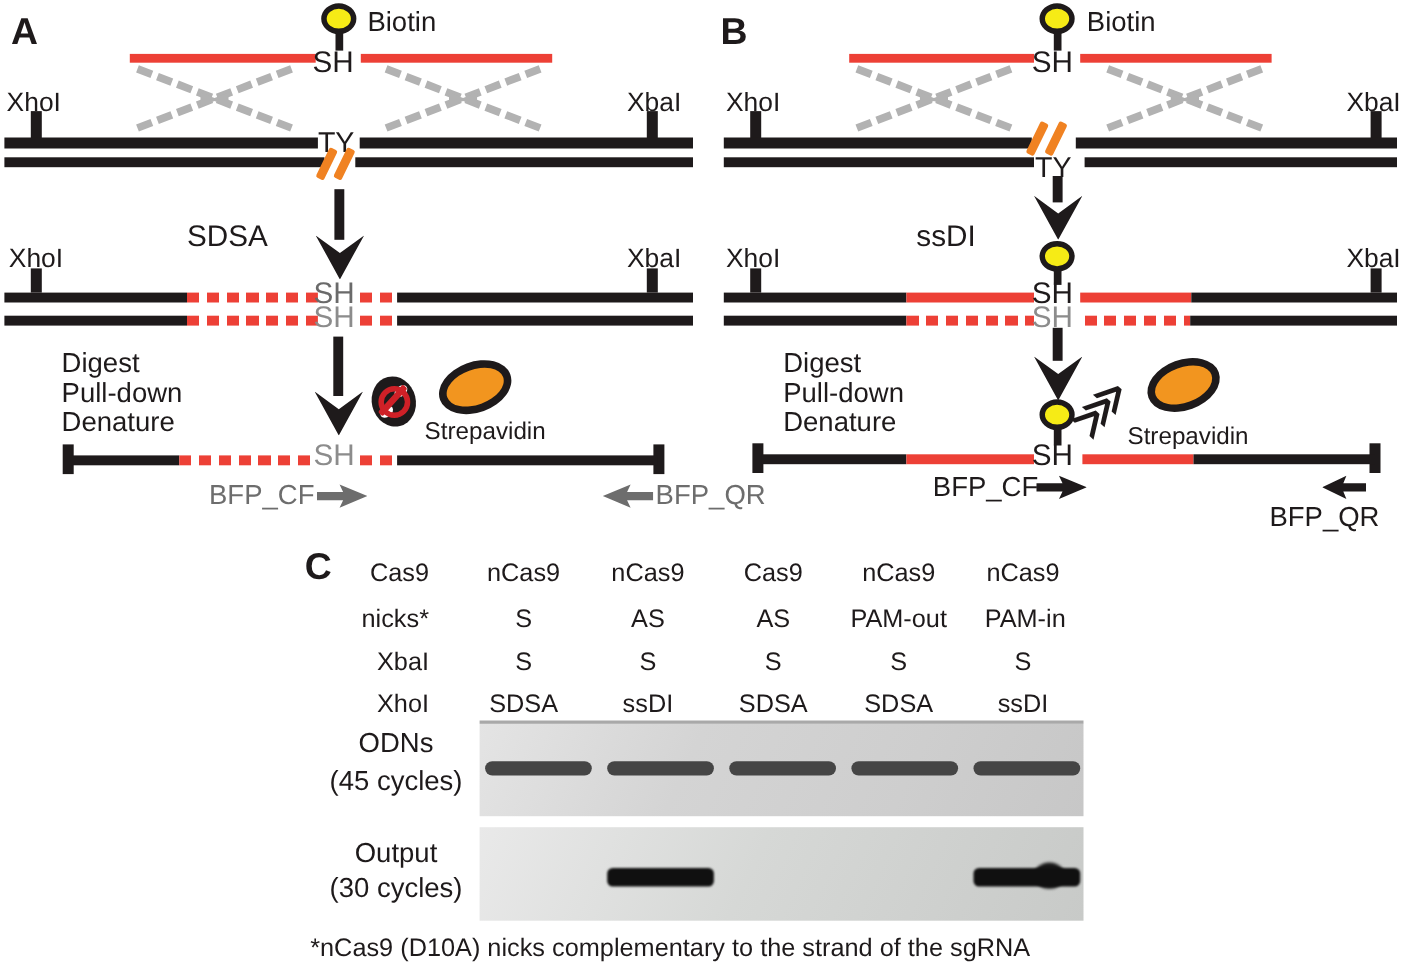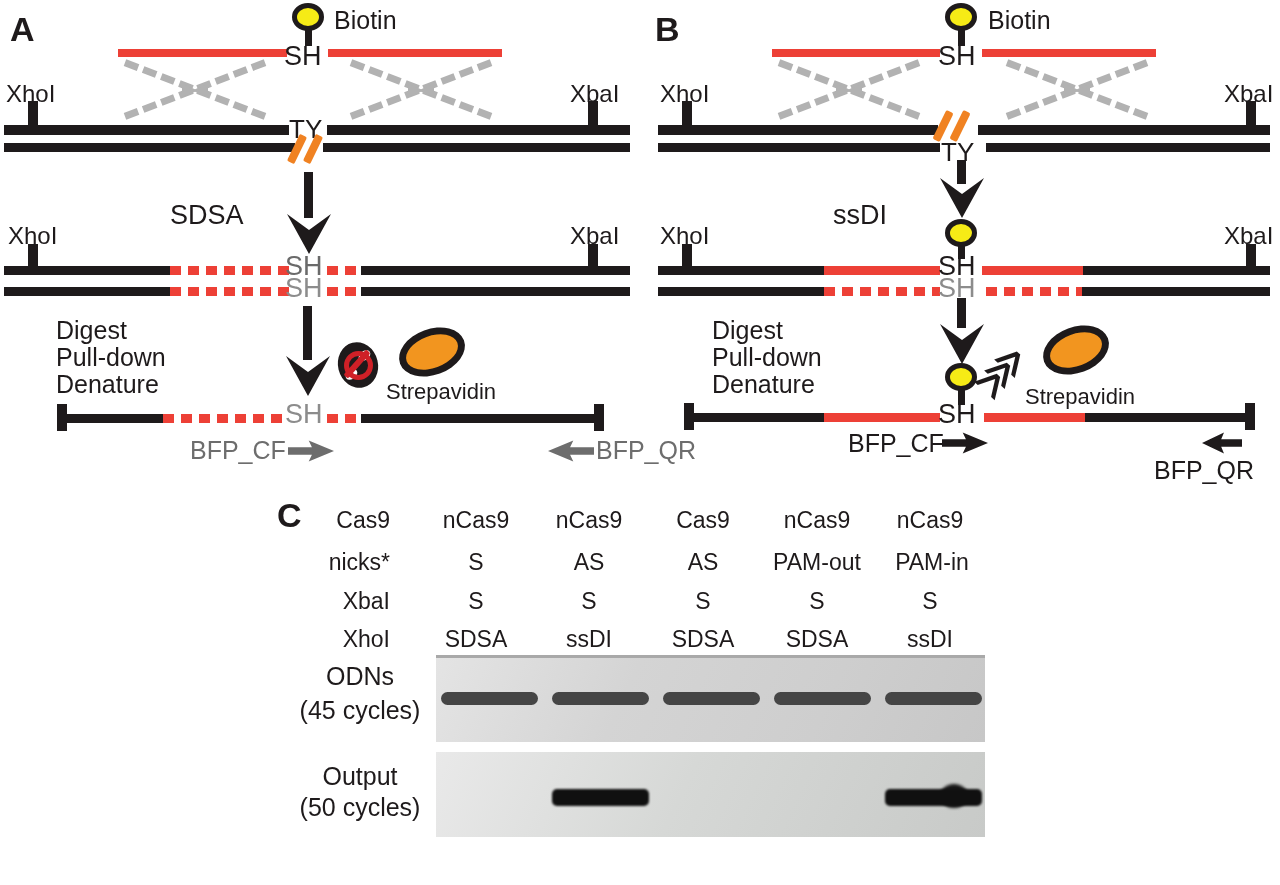--- a/index.html
+++ b/index.html
@@ -274,29 +274,30 @@
 
   <div class="tbl-cell" style="left:420px;top:626px;">SDSA</div>
   <div class="tbl-cell" style="left:533px;top:626px;">ssDI</div>
   <div class="tbl-cell" style="left:647px;top:626px;">SDSA</div>
   <div class="tbl-cell" style="left:761px;top:626px;">SDSA</div>
   <div class="tbl-cell" style="left:874px;top:626px;">ssDI</div>
 
   <div class="gel-lbl" style="top:662px;">ODNs</div>
   <div class="gel-lbl" style="top:696px;">(45 cycles)</div>
   <div class="gel-lbl" style="top:762px;">Output</div>
-  <div class="gel-lbl" style="top:793px;">(50 cycles)</div>
+  <div class="gel-lbl" style="top:793px;">(30 cycles)</div>
 
   <div class="gel input">
       <div class="band b0" style="left: 5px;"></div>
       <div class="band b0" style="left: 116px;"></div>
       <div class="band b0" style="left: 227px;"></div>
       <div class="band b0" style="left: 338px;"></div>
       <div class="band b0" style="left: 449px;"></div>
     </div>
   <div class="gel output">
     <div class="blob"></div>
   <div class="band b1" style="left: 116px;"></div>
       <div class="band b1" style="left: 449px;"></div>
     </div>
 
+  <div class="footnote">*nCas9 (D10A) nicks complementary to the strand of the sgRNA</div>
 
 </div>
 
 </body></html>

